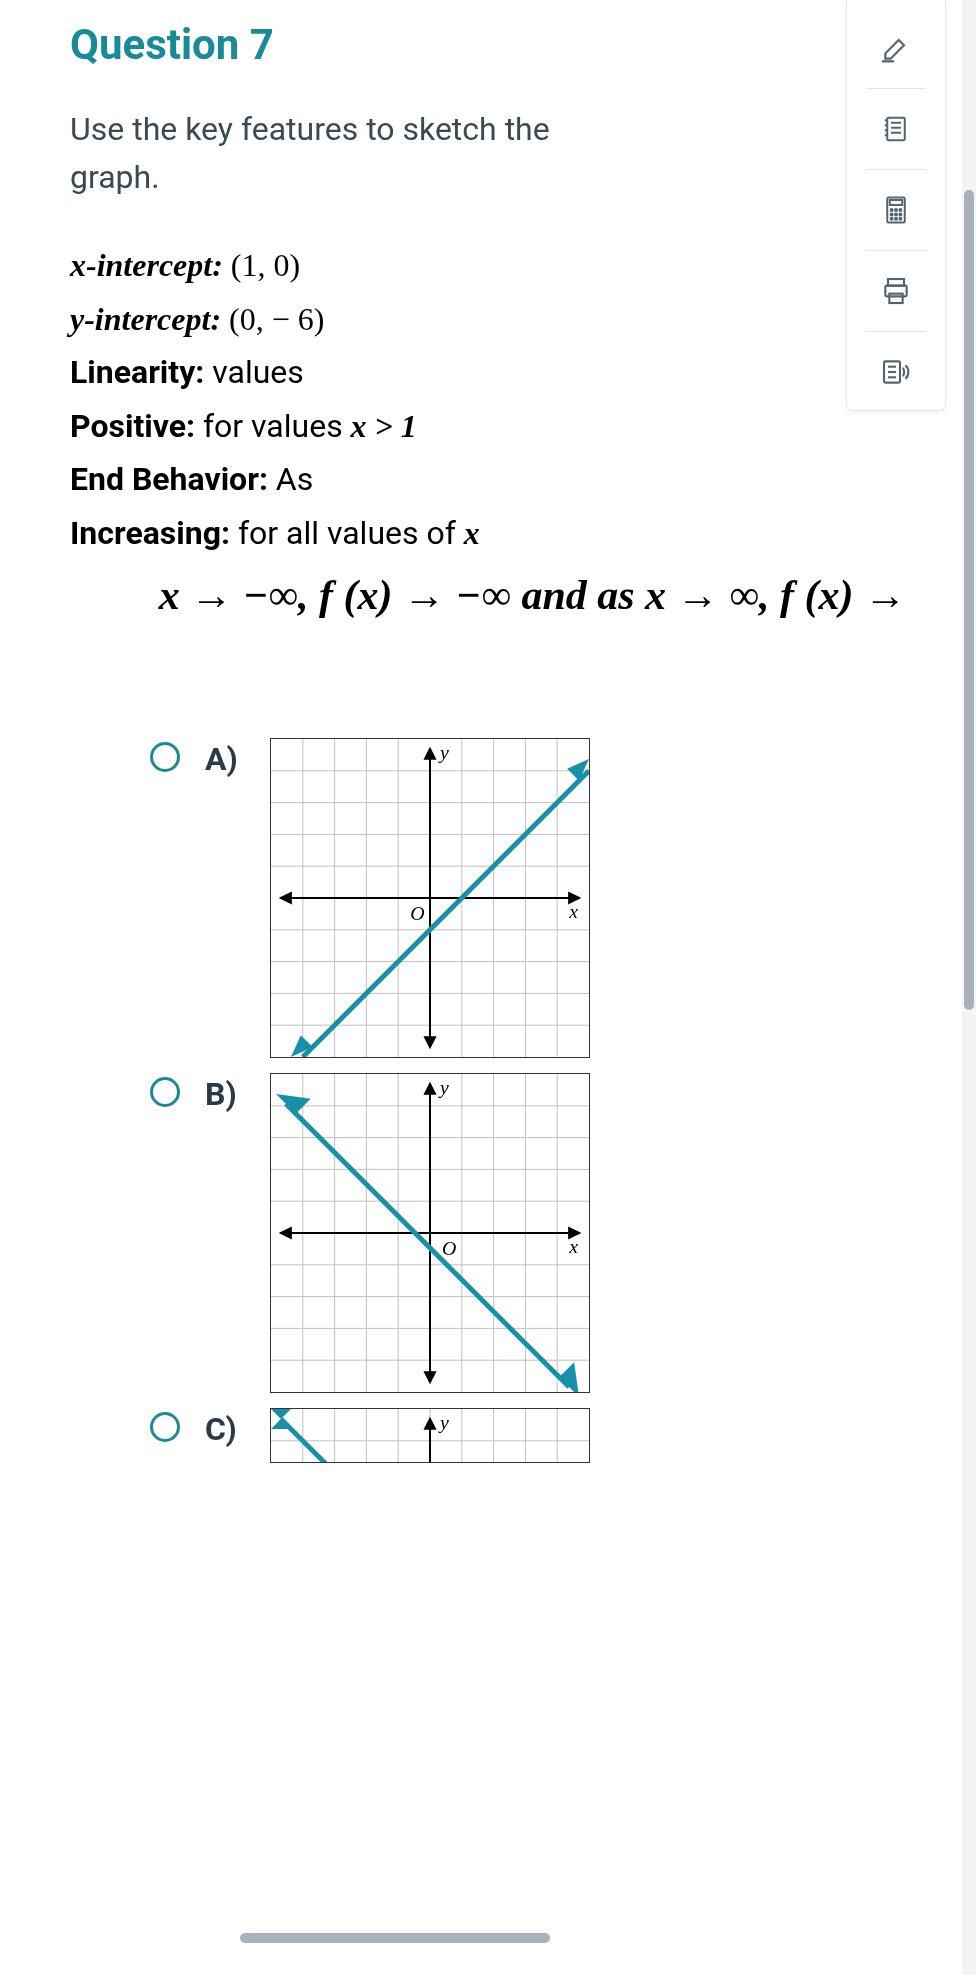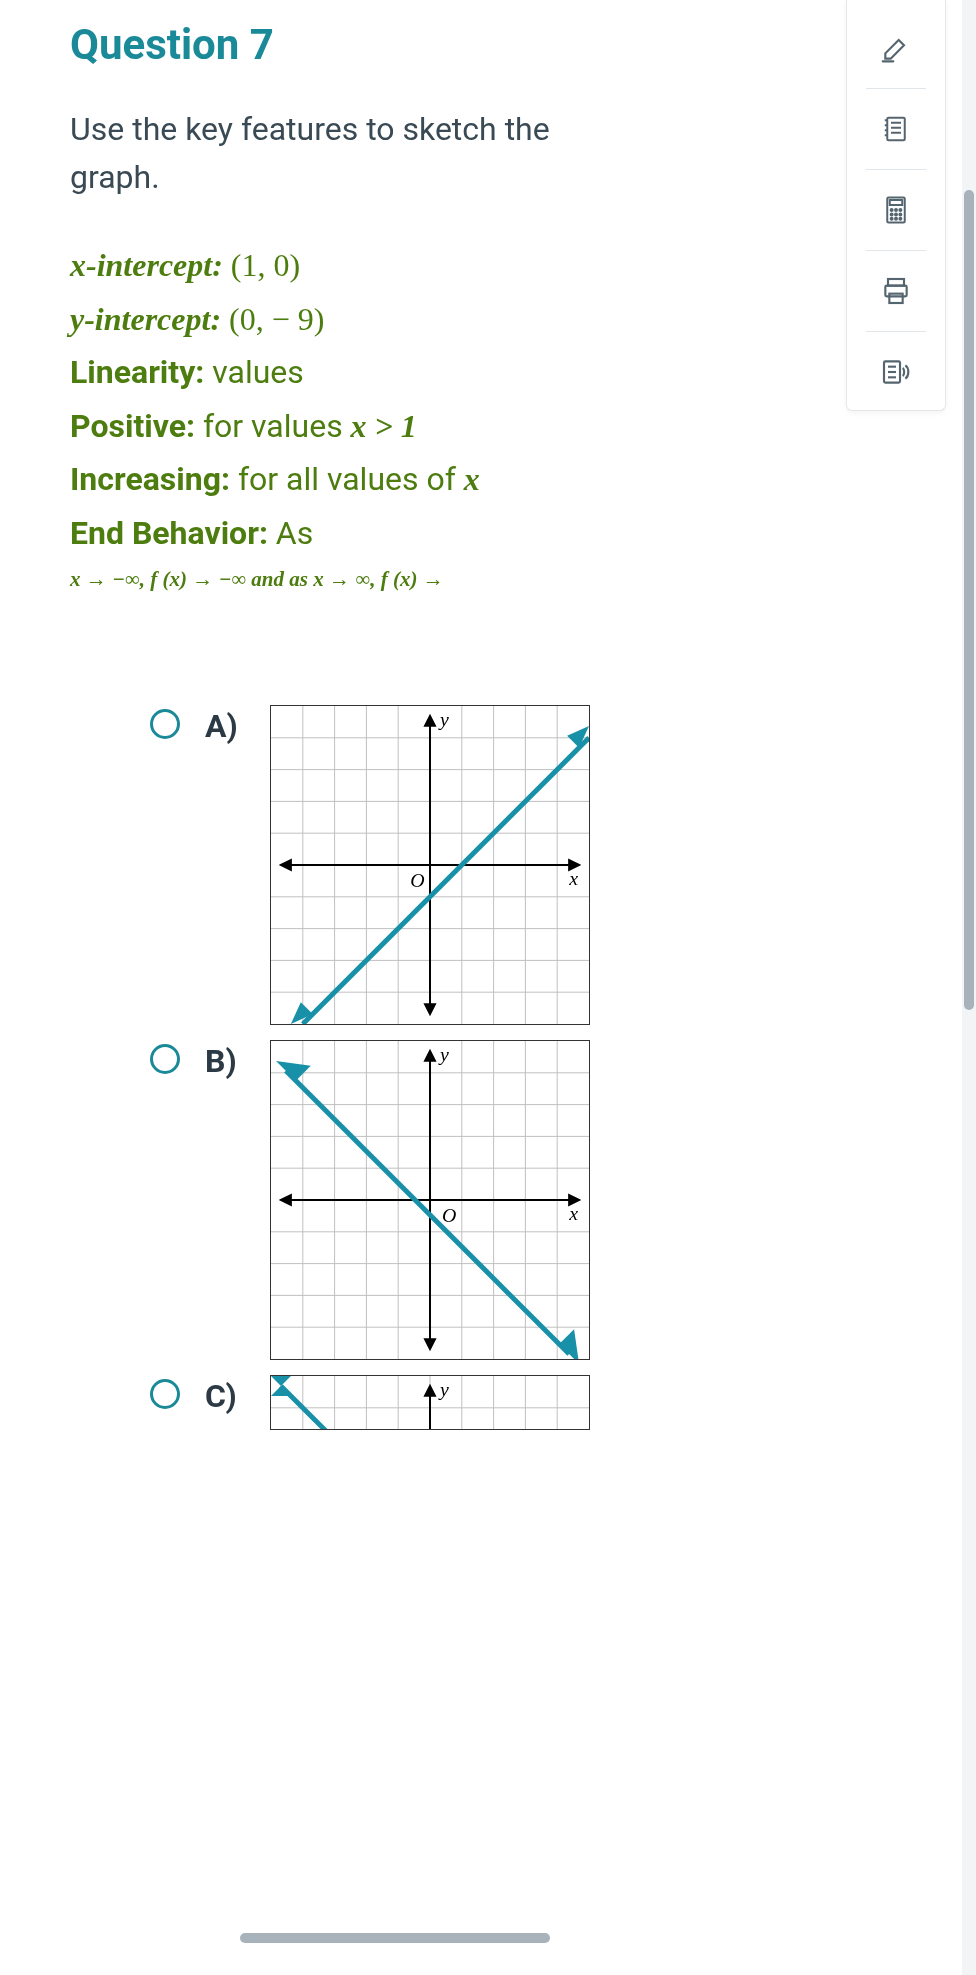--- a/index.html
+++ b/index.html
@@ -24,21 +24,21 @@
   }
   .prompt {
     color: #3a4a55;
     font-size: 32px;
     line-height: 1.5;
     margin-bottom: 40px;
     max-width: 560px;
     margin-top: 36px;
   }
   .features {
-    color: #4d7c0f;
+    color: #000000;
     font-size: 32px;
     line-height: 1.55;
     margin-bottom: 110px;
   }
   .features p { margin: 0 0 4px 0; }
   .features .lbl { font-weight: 700; }
   .math { font-family: "Times New Roman", Georgia, serif; font-style: italic; font-weight: bold; }
   .mathn { font-family: "Times New Roman", Georgia, serif; font-style: normal; }
   .choices { padding-left: 80px; }
   .choice {
@@ -129,39 +129,39 @@
 
   <p class="prompt">Use the key features to sketch the graph.</p>
 
   <div class="features">
     <p>
       <span class="lbl math">x-intercept:</span>
       <span class="mathn">(1,  0)</span>
     </p>
     <p>
       <span class="lbl math">y-intercept:</span>
-      <span class="mathn">(0,  − 9)</span>
+      <span class="mathn">(0,  − 6)</span>
     </p>
     <p>
       <span class="lbl">Linearity:</span>
       <span>values</span>
     </p>
     <p>
       <span class="lbl">Positive:</span>
       <span>for values </span><span class="math">x &gt; 1</span>
     </p>
     <p>
+      <span class="lbl">End Behavior:</span>
+      <span>As</span>
+    </p>
+    <p>
       <span class="lbl">Increasing:</span>
       <span>for all values of </span><span class="math">x</span>
     </p>
-    <p>
-      <span class="lbl">End Behavior:</span>
-      <span>As</span>
-    </p>
-    <p class="math" style="font-size:21px;">x → −∞,  f (x) → −∞  and  as  x → ∞,  f (x) →</p>
+    <p class="math" style="font-size:42px;text-align:right;">x → −∞,  f (x) → −∞  and  as  x → ∞,  f (x) →</p>
   </div>
 
   <div class="choices">
 
     <div class="choice">
       <div class="radio"></div>
       <div class="clabel">A)</div>
       <svg class="graph" width="320" height="320" viewBox="0 0 320 320">
         <g stroke="#bfbfbf" stroke-width="1">
           <line x1="0" y1="32" x2="320" y2="32"></line>

